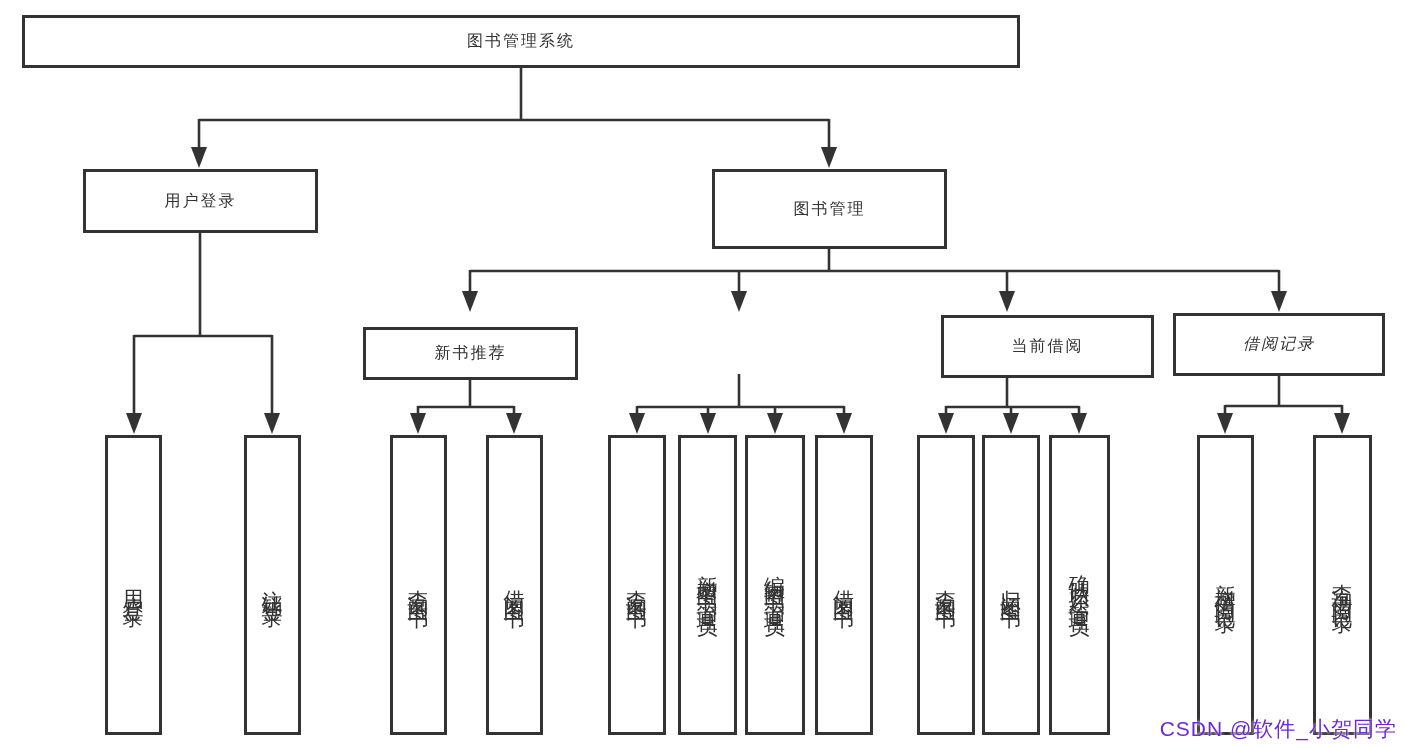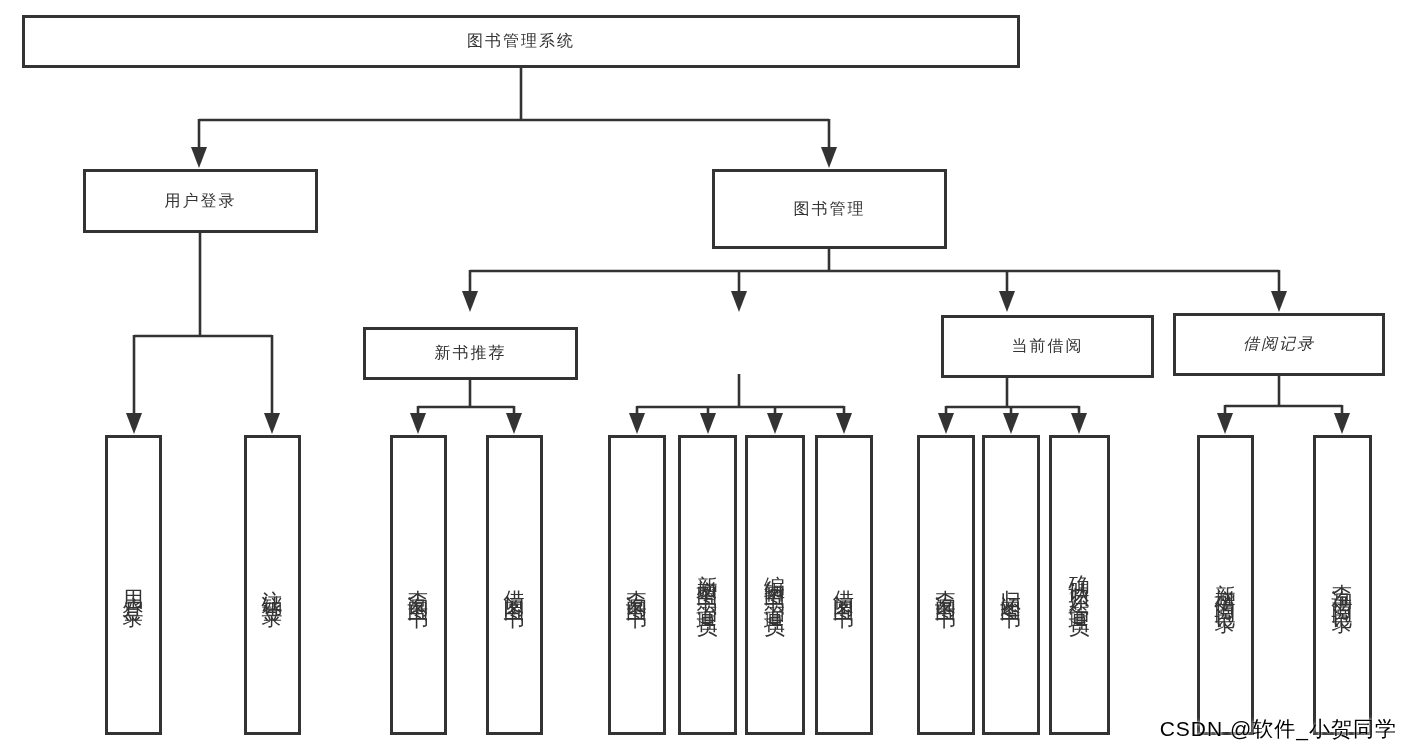--- a/index.html
+++ b/index.html
@@ -48,21 +48,21 @@
   .l8{left:815px;width:58px;}
   .l9{left:917px;width:58px;}
   .l10{left:982px;width:58px;}
   .l11{left:1049px;width:61px;}
   .l12{left:1197px;width:57px;}
   .l13{left:1313px;width:59px;}
   #watermark{
     position:absolute;
     right:8px;bottom:4px;
     font-size:21px;
-    color:#000000;
+    color:#6d28d9;
     letter-spacing:1px;
     text-shadow:0 0 2px #ffffff,0 0 4px #ffffff;
     white-space:nowrap;
   }
 </style>
 </head>
 <body>
 
 <div id="stage">
 

